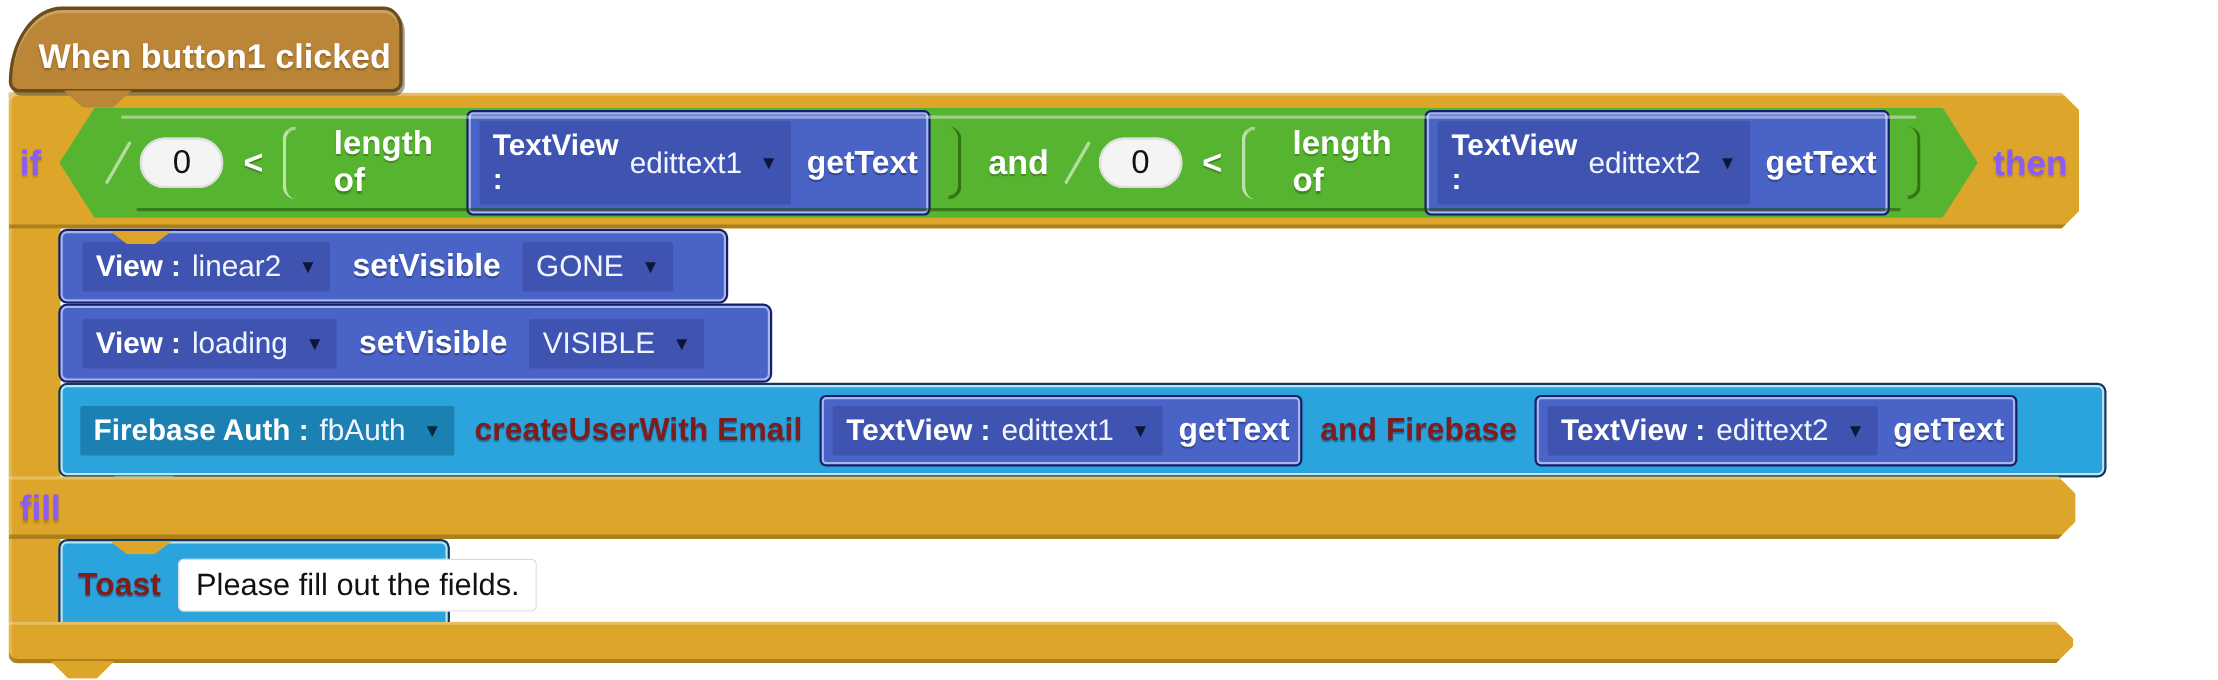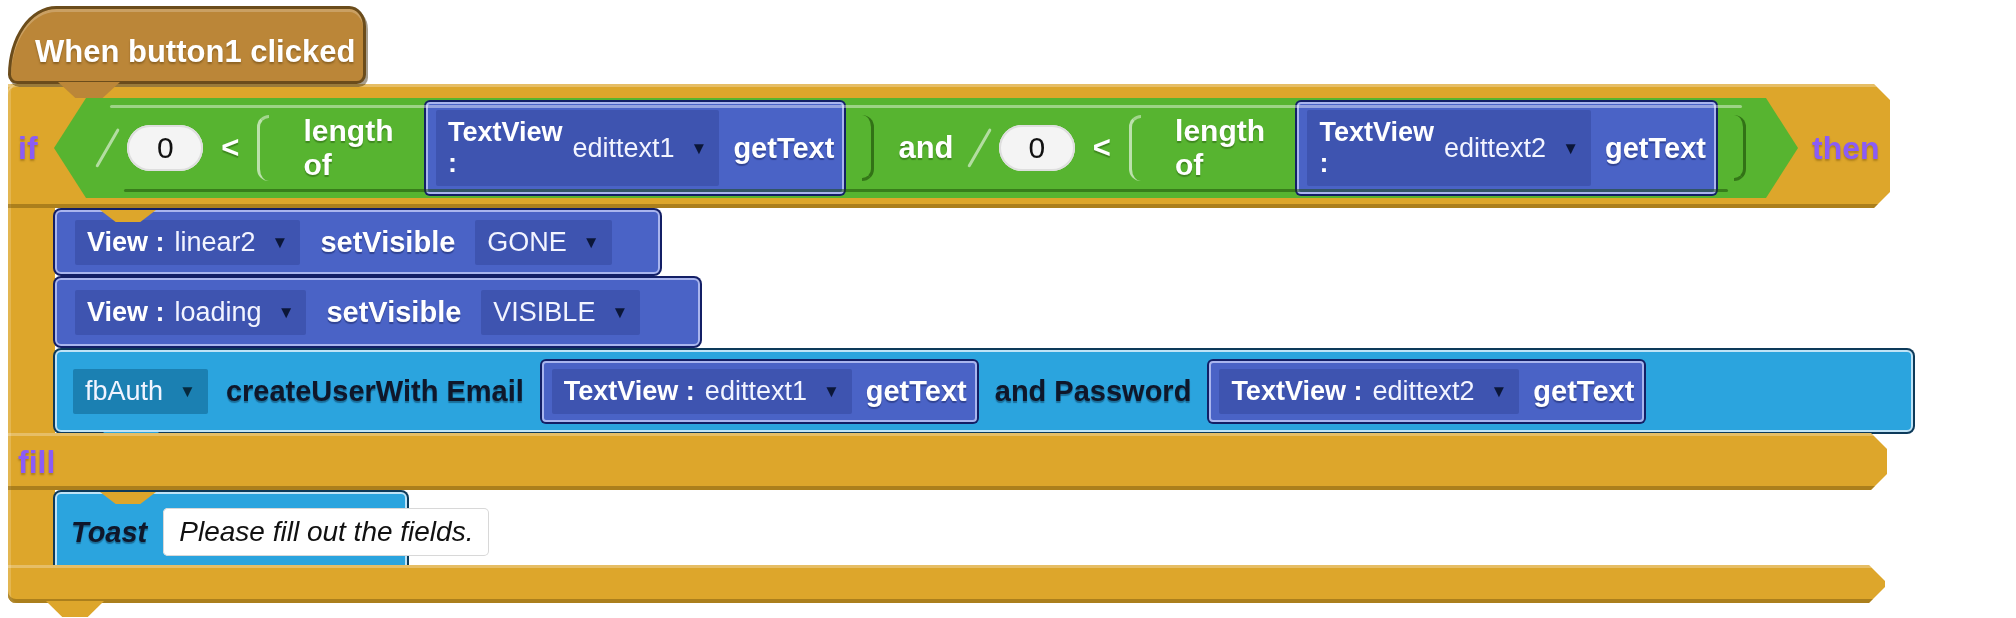--- a/index.html
+++ b/index.html
@@ -72,21 +72,21 @@
   .dd .r{color:#f2f4ff;font-weight:400;font-size:27px;}
   .caret{font-size:17px;line-height:1;margin-left:6px;}
   .caret.navy{color:#0b1638;}
   .caret.deep{color:#06293d;}
   .mlabel{color:#fff;font-weight:700;font-size:29px;text-shadow:0 2px 1px rgba(10,20,70,.4);}
   
   .cyan{
     background:#2ba4de;border:2px solid #bfe3f6;box-shadow:0 0 0 2px #0d3a5a;
     border-radius:6px;box-sizing:border-box;display:flex;align-items:center;position:absolute;
   }
-  .clabel{color:#0f172a;font-weight:700;font-size:29px;text-shadow:0 2px 1px rgba(6,45,70,.45);}
+  .clabel{color:#7f1d1d;font-weight:700;font-size:29px;text-shadow:0 2px 1px rgba(6,45,70,.45);}
   .field{
     background:#ffffff;border-radius:5px;padding:8px 16px;color:#111;font-size:28px;font-weight:400;
     box-shadow:inset 0 0 0 1px #d8d8d8;white-space:nowrap;
   }
 </style>
 </head>
 <body>
 
 <div class="canvas">
 
@@ -166,48 +166,49 @@
     </span>
     <span class="mlabel">setVisible</span>
     <span class="dd royal-dd">
       <span class="r">VISIBLE</span>
       <span class="caret navy">▼</span>
     </span>
   </div>
 
   <div class="cyan" style="left:55px;top:350px;width:1858px;height:82px;padding:0 16px;gap:18px;">
     <span class="dd cyan-dd">
+      <span class="b">Firebase Auth :</span>
       <span class="r">fbAuth</span>
       <span class="caret deep">▼</span>
     </span>
     <span class="clabel">createUserWith Email</span>
     <span class="royal inline">
       <span class="dd royal-dd">
         <span class="b">TextView :</span>
         <span class="r">edittext1</span>
         <span class="caret navy">▼</span>
       </span>
       <span class="mlabel">getText</span>
     </span>
-    <span class="clabel">and Password</span>
+    <span class="clabel">and Firebase</span>
     <span class="royal inline">
       <span class="dd royal-dd">
         <span class="b">TextView :</span>
         <span class="r">edittext2</span>
         <span class="caret navy">▼</span>
       </span>
       <span class="mlabel">getText</span>
     </span>
   </div>
   <div class="tab cyanc trap-down" style="left:103px;top:432px;width:56px;height:14px;"></div>
 
   <div class="gold bevel-right" style="left:8px;top:433px;width:1879px;height:57px;"></div>
   <div class="gold-label" style="left:18px;top:446px;">fill</div>
 
-  <div class="cyan" style="left:55px;top:492px;width:352px;height:80px;padding:0 14px;gap:16px;font-style:italic;">
+  <div class="cyan" style="left:55px;top:492px;width:352px;height:80px;padding:0 14px;gap:16px;">
     <span class="clabel">Toast</span>
     <span class="field">Please fill out the fields.</span>
   </div>
   <div class="tab goldc trap-down" style="left:100px;top:492px;width:56px;height:12px;"></div>
   <div class="tab cyanc trap-down" style="left:103px;top:562px;width:54px;height:13px;"></div>
 
   <div class="gold bevel-right" style="left:8px;top:565px;width:1877px;height:38px;border-radius:0 0 0 8px;"></div>
   <div class="tab goldc trap-down" style="left:46px;top:601px;width:58px;height:16px;"></div>
 
 </div>

